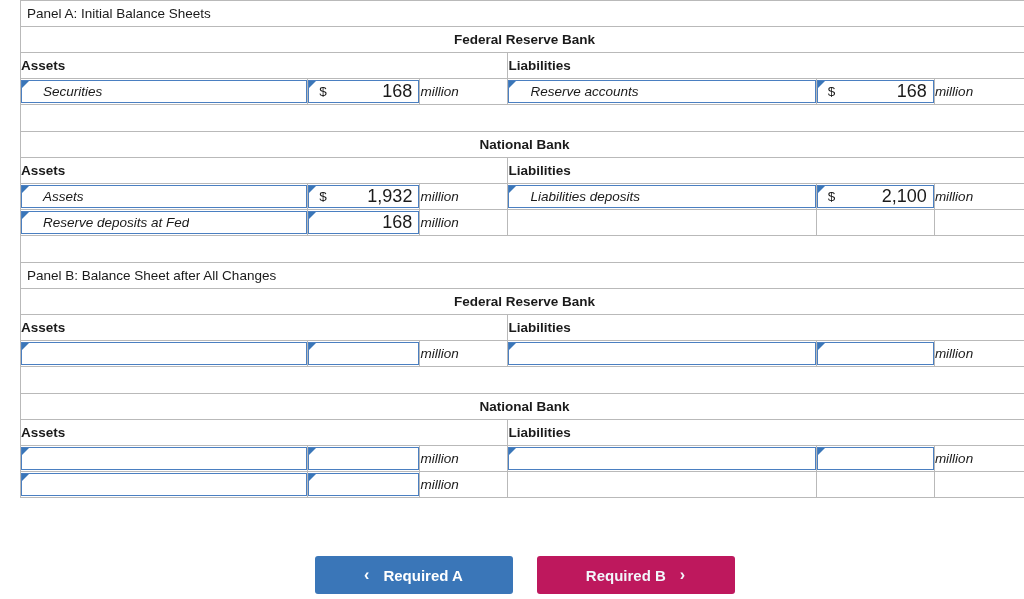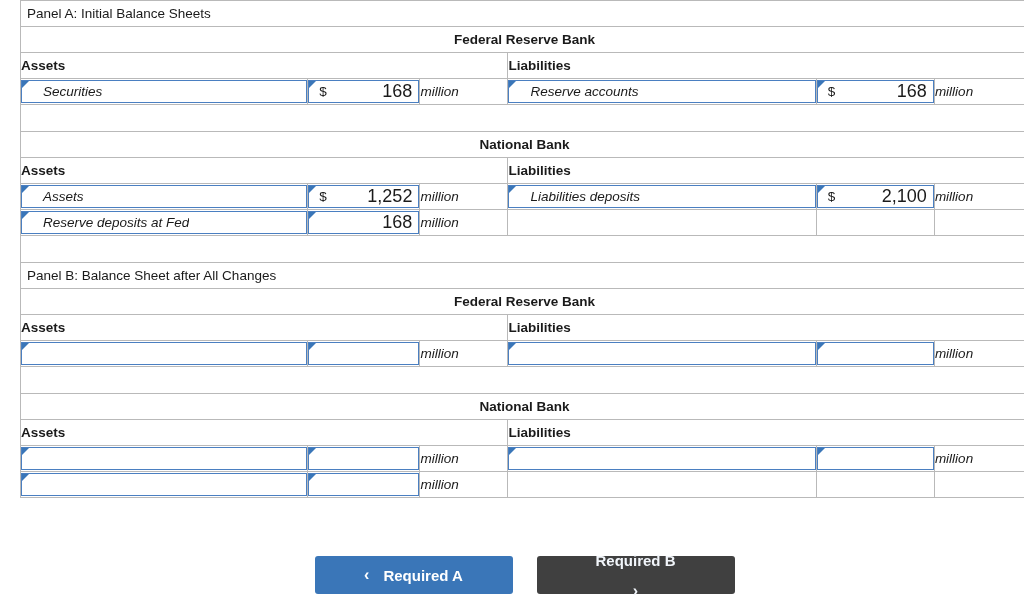--- a/index.html
+++ b/index.html
@@ -160,24 +160,23 @@
     justify-content: center;
     gap: 14px;
     cursor: pointer;
     padding: 0 18px;
   }
   .nav-btn.primary {
     background: #3a76b8;
     color: #ffffff;
   }
   .nav-btn.disabled {
-    background: #404040;
+    background: #be185d;
     color: #f2f6fb;
     cursor: default;
-    flex-direction: column;
   }
   .chev { font-size: 16px; font-weight: bold; line-height: 1; }
 </style>
 </head>
 <body>
 
 <div id="app">
 
   <table class="worksheet">
     <colgroup>
@@ -237,21 +236,21 @@
         </tr>
         <tr>
           <td class="cell-input">
             <div class="inp">
               <span class="txt">Assets</span>
             </div>
           </td>
           <td class="cell-input">
             <div class="inp num">
               <span class="cur">$</span>
-              <span class="val">1,252</span>
+              <span class="val">1,932</span>
             </div>
           </td>
           <td class="unit-cell">million</td>
           <td class="cell-input">
             <div class="inp">
               <span class="txt">Liabilities deposits</span>
             </div>
           </td>
           <td class="cell-input">
             <div class="inp num">

